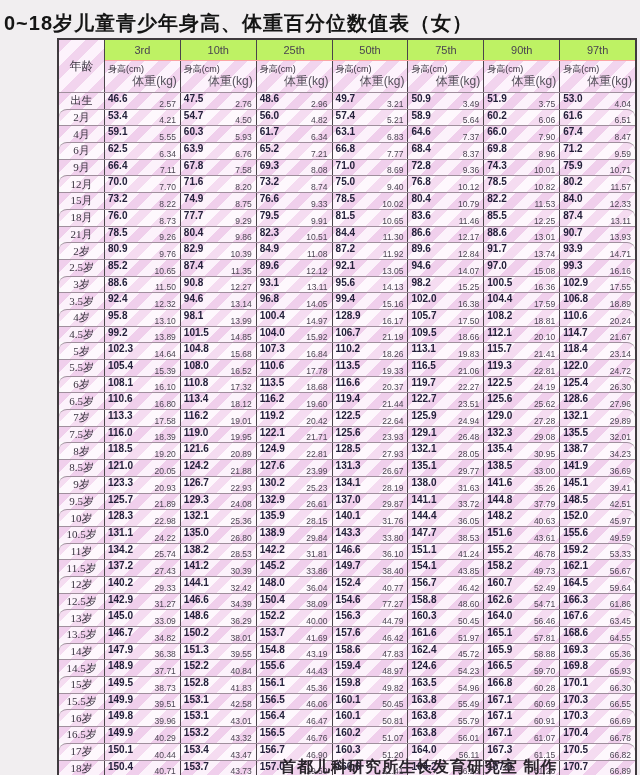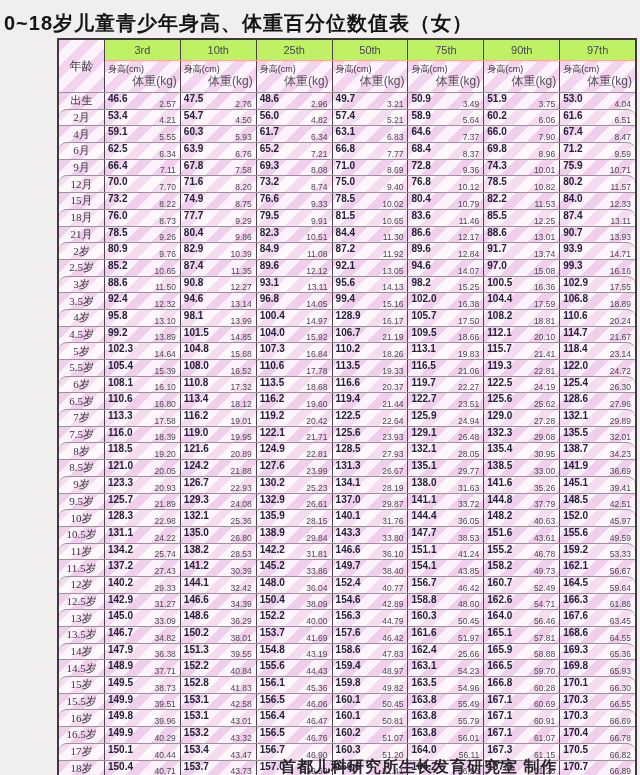--- a/index.html
+++ b/index.html
@@ -1064,21 +1064,21 @@
           <div class="data-cell">
             <span class="hv">146.6</span>
             <span class="wv">34.39</span>
           </div>
           <div class="data-cell">
             <span class="hv">150.4</span>
             <span class="wv">38.09</span>
           </div>
           <div class="data-cell">
             <span class="hv">154.6</span>
-            <span class="wv">42.89</span>
+            <span class="wv">77.27</span>
           </div>
           <div class="data-cell">
             <span class="hv">158.8</span>
             <span class="wv">48.60</span>
           </div>
           <div class="data-cell">
             <span class="hv">162.6</span>
             <span class="wv">54.71</span>
           </div>
           <div class="data-cell">
@@ -1161,21 +1161,21 @@
           <div class="data-cell">
             <span class="hv">154.8</span>
             <span class="wv">43.19</span>
           </div>
           <div class="data-cell">
             <span class="hv">158.6</span>
             <span class="wv">47.83</span>
           </div>
           <div class="data-cell">
             <span class="hv">162.4</span>
-            <span class="wv">25.66</span>
+            <span class="wv">45.72</span>
           </div>
           <div class="data-cell">
             <span class="hv">165.9</span>
             <span class="wv">58.88</span>
           </div>
           <div class="data-cell">
             <span class="hv">169.3</span>
             <span class="wv">65.36</span>
           </div>
         </div>
@@ -1191,21 +1191,21 @@
           </div>
           <div class="data-cell">
             <span class="hv">155.6</span>
             <span class="wv">44.43</span>
           </div>
           <div class="data-cell">
             <span class="hv">159.4</span>
             <span class="wv">48.97</span>
           </div>
           <div class="data-cell">
-            <span class="hv">163.1</span>
+            <span class="hv">124.6</span>
             <span class="wv">54.23</span>
           </div>
           <div class="data-cell">
             <span class="hv">166.5</span>
             <span class="wv">59.70</span>
           </div>
           <div class="data-cell">
             <span class="hv">169.8</span>
             <span class="wv">65.93</span>
           </div>

